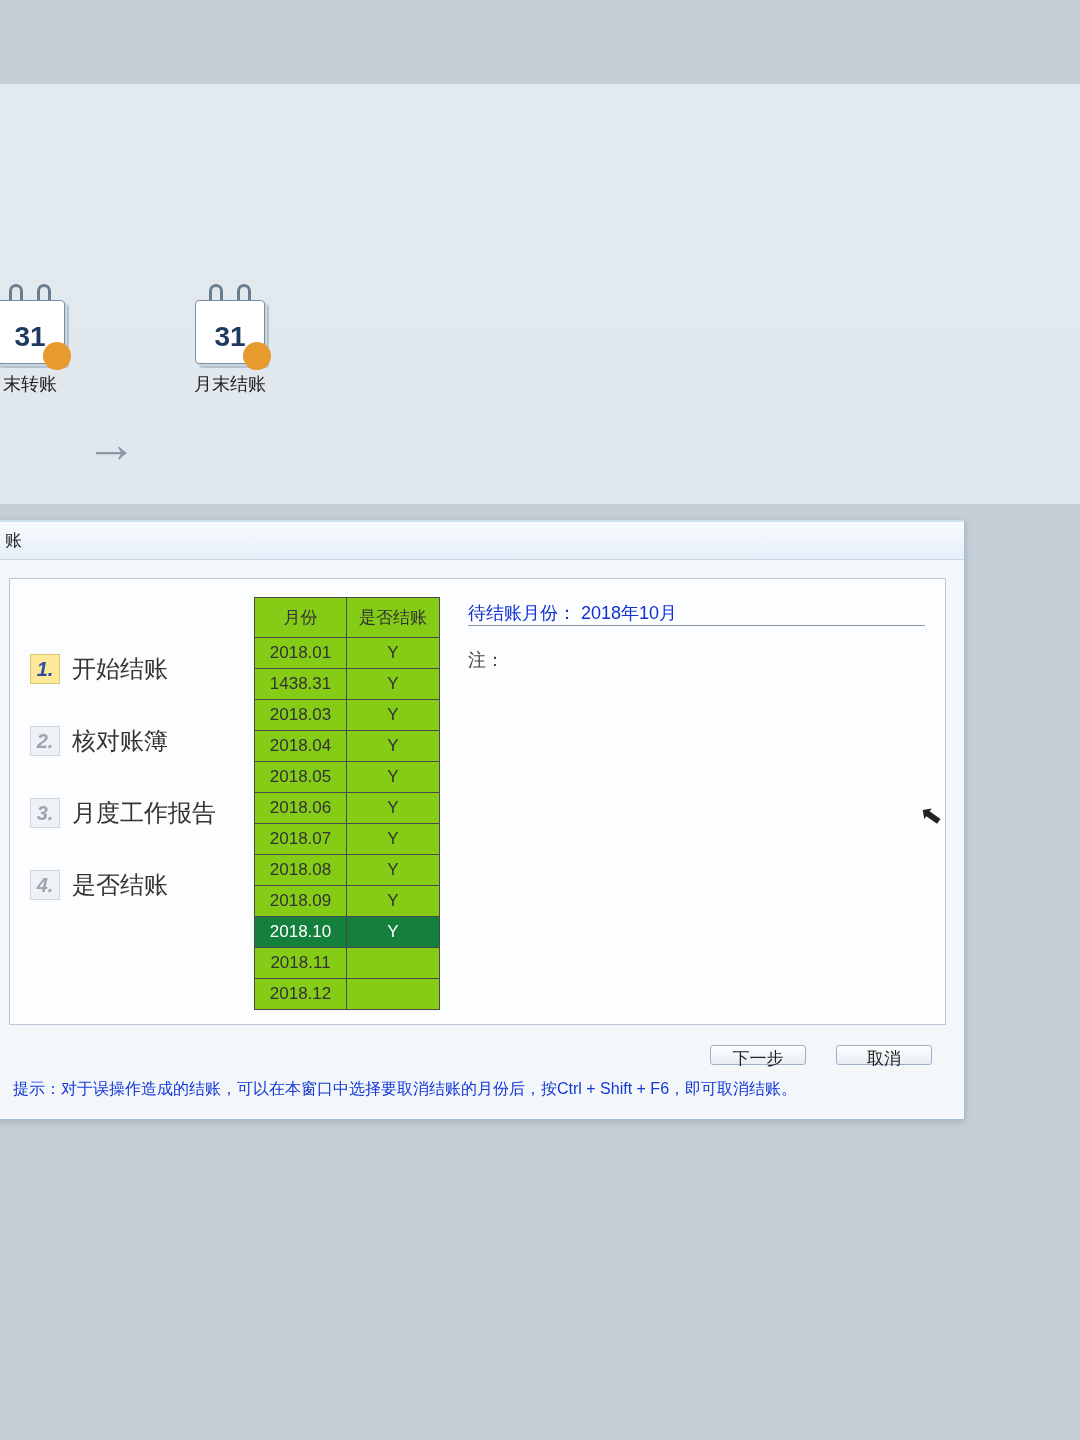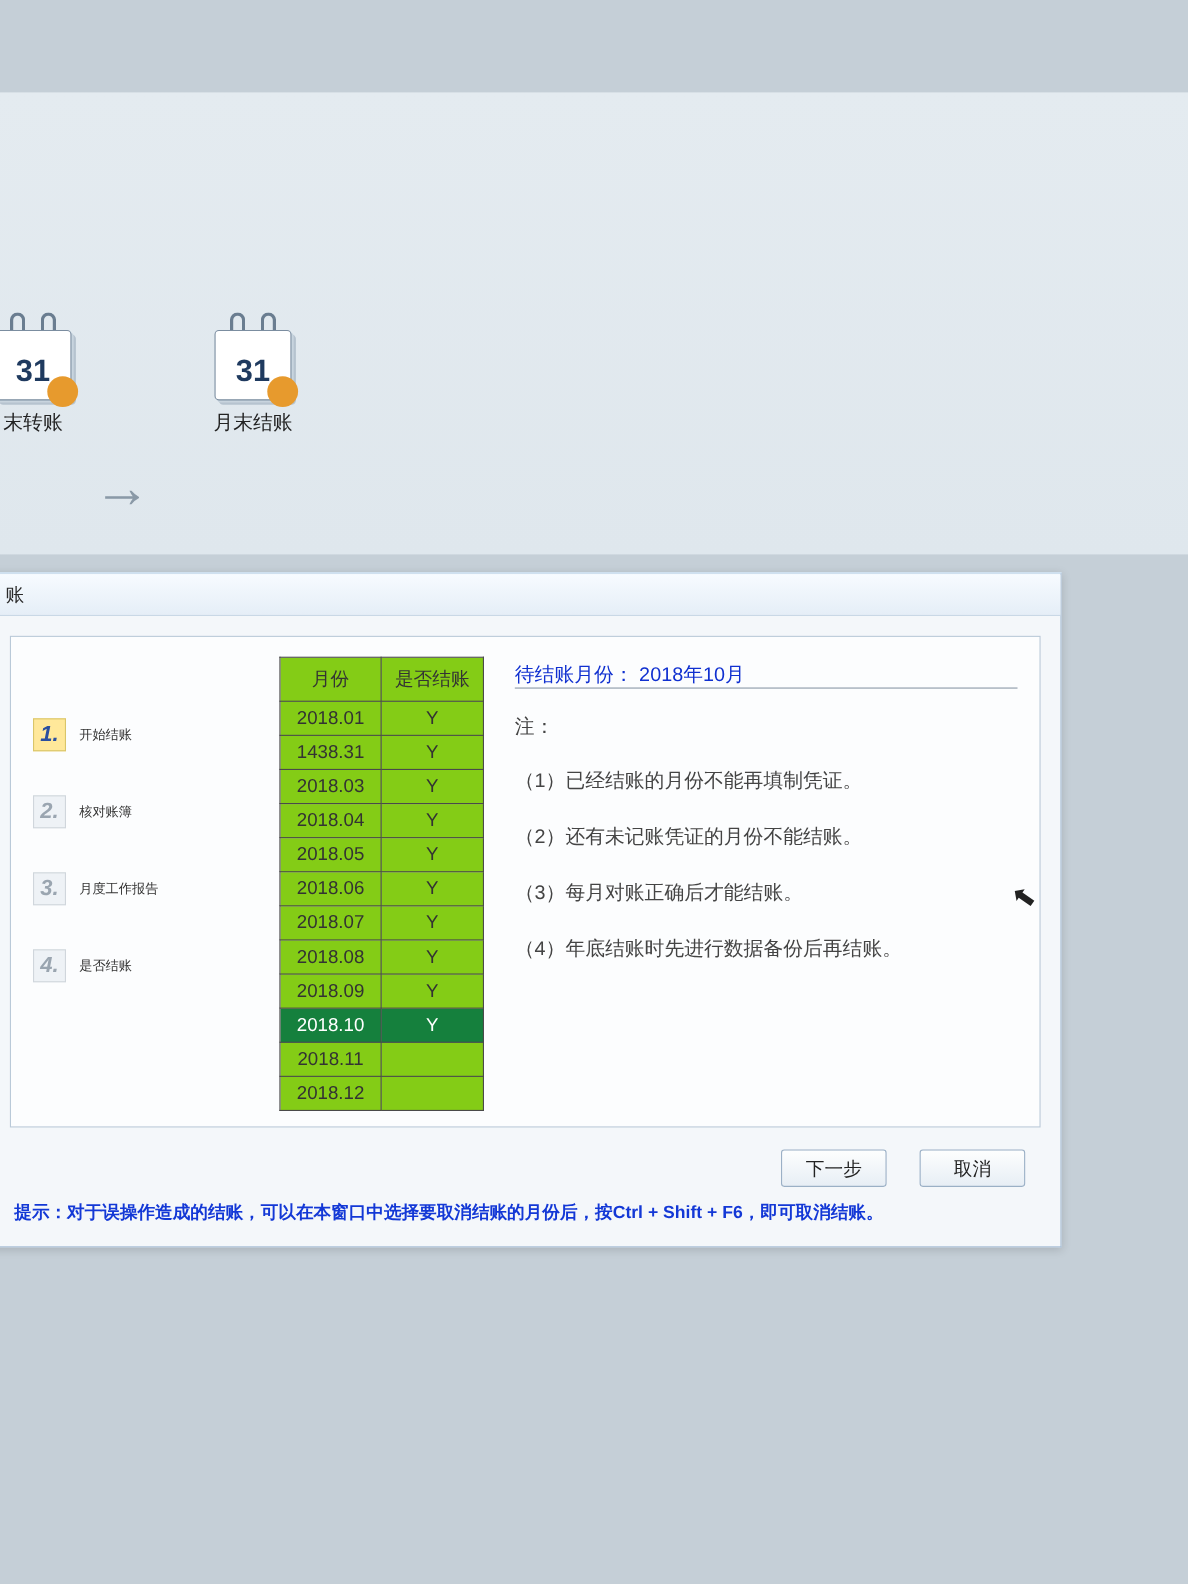--- a/index.html
+++ b/index.html
@@ -142,21 +142,21 @@
     border: 1px solid #d0d6dc;
     background: #eef2f6;
     color: #9aa5b0;
   }
   .step.active .sqnum {
     background: #ffe89a;
     color: #2a4fa0;
     border-color: #d9c56a;
   }
   .step .slabel {
-    font-size: 12px;
+    font-size: 24px;
     color: #333;
   }
 
   
   .mtable {
     border-collapse: collapse;
     flex-shrink: 0;
   }
   .mtable th, .mtable td {
     border: 1px solid #4a4a4a;
@@ -205,34 +205,33 @@
     padding: 10px 18px 8px 18px;
   }
   .btnrow {
     display: flex;
     justify-content: flex-end;
     gap: 30px;
     padding: 0 14px 10px 0;
   }
   .winbtn {
     min-width: 96px;
-    height: 34px;
+    height: 20px;
     border: 1px solid #9bb0c6;
     background: linear-gradient(#fdfefe, #e7eef5);
     font-size: 17px;
     color: #222;
     cursor: pointer;
     border-radius: 3px;
   }
   .hint {
     color: #1338d6;
     font-size: 16px;
     line-height: 1.5;
     padding: 2px 4px 10px 4px;
-    font-weight: bold;
   }
 
   .cursor {
     position: absolute;
     top: 800px;
     left: 920px;
     font-size: 26px;
     color: #222;
     transform: rotate(-10deg);
     pointer-events: none;
@@ -350,26 +349,20 @@
             </tr>
           </tbody>
       </table>
 
       <div class="info">
         <div class="pending">
           <span>待结账月份：</span>
           <span>2018年10月</span>
         </div>
         <div class="note-head">注：</div>
-        <div id="notes-host">
-            <div class="note-line">（1）已经结账的月份不能再填制凭证。</div>
-            <div class="note-line">（2）还有未记账凭证的月份不能结账。</div>
-            <div class="note-line">（3）每月对账正确后才能结账。</div>
-            <div class="note-line">（4）年底结账时先进行数据备份后再结账。</div>
-          </div>
       </div>
 
     </div>
   </div>
 
   <div class="dlg-footer">
     <div class="btnrow">
       <button class="winbtn">下一步</button>
       <button class="winbtn">取消</button>
     </div>

